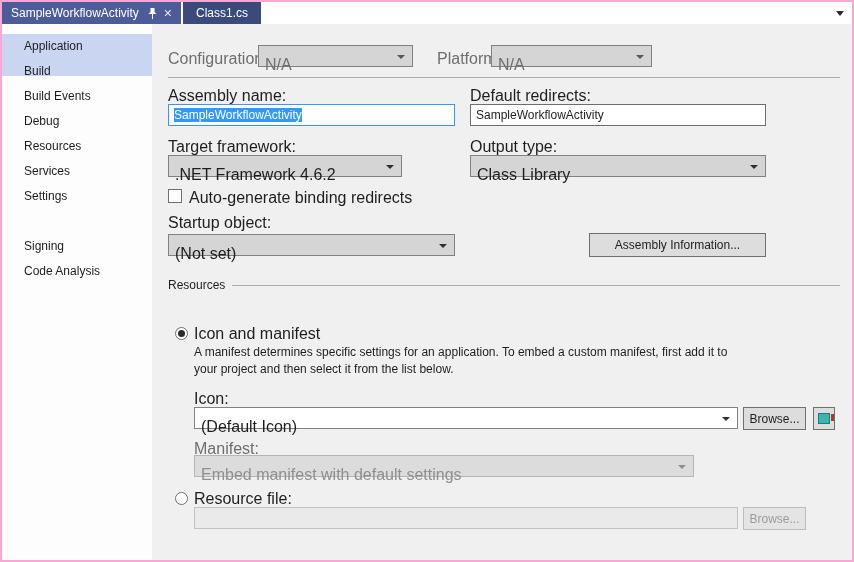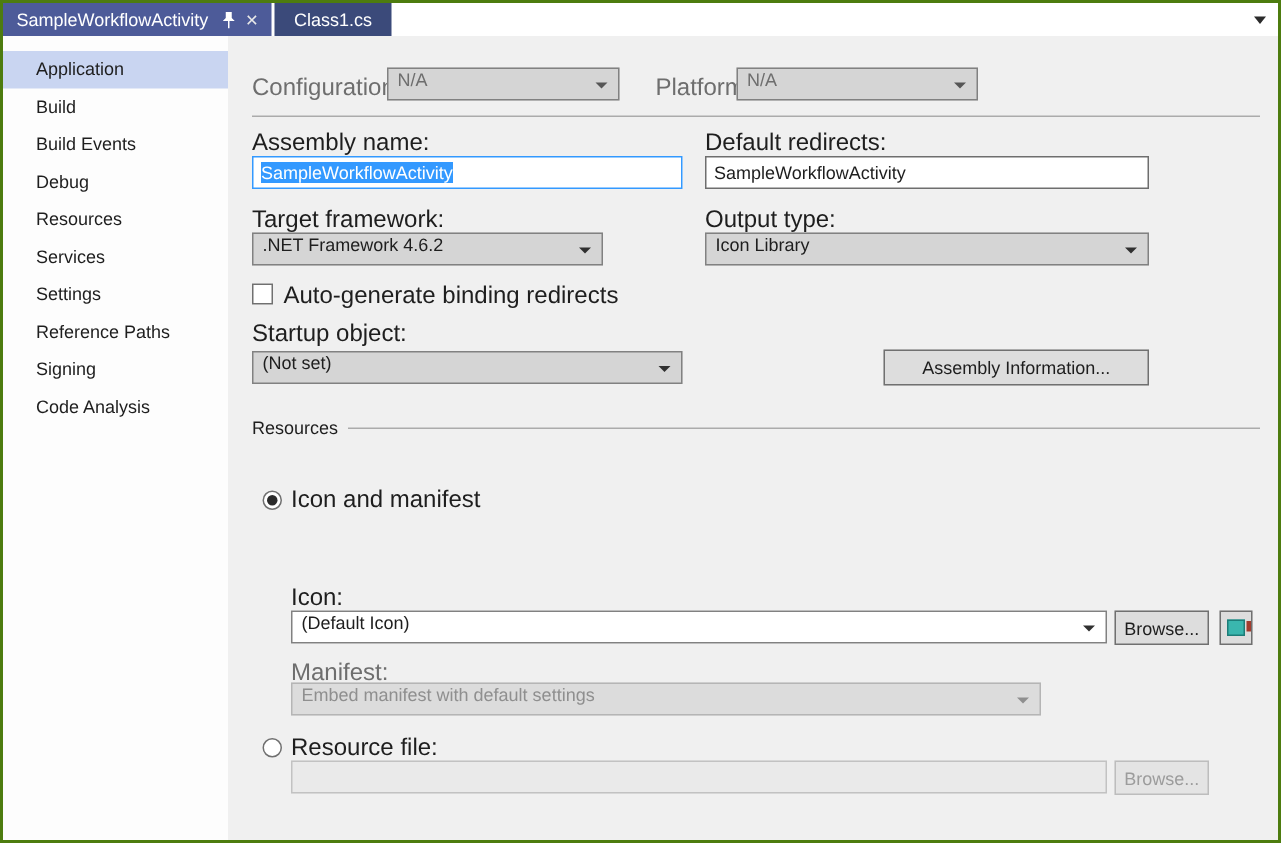--- a/index.html
+++ b/index.html
@@ -1,41 +1,41 @@
 <!DOCTYPE html>
 <html><head>
 <meta charset="utf-8">
 <style>
   * { margin:0; padding:0; box-sizing:border-box; }
   html,body { background:#ffffff; }
   body { font-family:"Liberation Sans", sans-serif; }
-  .window { position:relative; width:854px; height:562px; border:2px solid #4d7c0f; background:#22c55e; overflow:hidden; }
+  .window { position:relative; width:854px; height:562px; border:2px solid #f9a8d4; background:#22c55e; overflow:hidden; }
 
   
   .tabbar { position:absolute; left:0; top:0; right:0; height:22px; background:#ffffff; display:flex; }
   .tab { height:22px; display:flex; align-items:center; padding:0 9px; font-size:12px; color:#ffffff; white-space:nowrap; }
   .tab.active { background:#4d5b99; }
   .tab.inactive { background:#3b4a7a; margin-left:2px; padding:0 13px; }
   .tab .pin { margin-left:9px; display:flex; align-items:center; }
   .tab .close { margin-left:7px; font-size:14px; line-height:1; color:#e9e9e9; }
   .tabbar-caret { position:absolute; right:8px; top:9px; width:0; height:0; border-left:4px solid transparent; border-right:4px solid transparent; border-top:5px solid #2b2b2b; }
 
   
   .sidebar { position:absolute; left:0; top:22px; width:150px; bottom:0; background:#fdfdfd; }
-  .side-item { position:absolute; left:0; width:150px; height:25px; line-height:25px; padding-left:22px; font-size:12px; color:#1e1e1e; white-space:nowrap; }
+  .side-item { position:absolute; left:0; width:150px; height:42px; line-height:25px; padding-left:22px; font-size:12px; color:#1e1e1e; white-space:nowrap; }
   .side-item.selected { background:#c9d5f1; }
 
   
   .main { position:absolute; left:150px; top:22px; right:0; bottom:0; background:#f0f0f0; }
   .label { position:absolute; font-size:16px; color:#1e1e1e; white-space:nowrap; }
   .label.dim { color:#6e6e6e; }
   .hline { position:absolute; height:1px; background:#ababab; }
 
   .combo { position:absolute; height:22px; background:#d5d5d5; border:1px solid #818181; }
-  .combo .ctext { position:absolute; left:6px; top:0; font-size:12px; color:#1e1e1e; white-space:nowrap;text-align:right; }
+  .combo .ctext { position:absolute; left:6px; top:10px; font-size:16px; color:#1e1e1e; white-space:nowrap;text-align:right; }
   .combo .caret { position:absolute; right:7px; top:9px; width:0; height:0; border-left:4px solid transparent; border-right:4px solid transparent; border-top:4px solid #303030; }
   .combo.dim .ctext { color:#6e6e6e; }
   .combo.dim .caret { border-top-color:#565656; }
   .combo.off { background:#dcdcdc; border-color:#b5b5b5; }
   .combo.off .ctext { color:#8f8f8f; }
   .combo.off .caret { border-top-color:#8f8f8f; }
   .combo.white { background:#ffffff; }
 
   .btn { position:absolute; background:#dddddd; border:1px solid #707070; font-size:12px; color:#1e1e1e; display:flex; align-items:center; justify-content:center; white-space:nowrap; }
   .btn.disabled { background:#e4e4e4; border-color:#bdbdbd; color:#9c9c9c; }
@@ -80,21 +80,20 @@
   </div>
 
   <div class="sidebar">
     <div class="side-item selected" style="top:10px"><span>Application</span></div>
     <div class="side-item" style="top:35px"><span>Build</span></div>
     <div class="side-item" style="top:60px"><span>Build Events</span></div>
     <div class="side-item" style="top:85px"><span>Debug</span></div>
     <div class="side-item" style="top:110px"><span>Resources</span></div>
     <div class="side-item" style="top:135px"><span>Services</span></div>
     <div class="side-item" style="top:160px"><span>Settings</span></div>
-    <div class="side-item" style="top:185px"><span>Reference Paths</span></div>
     <div class="side-item" style="top:210px"><span>Signing</span></div>
     <div class="side-item" style="top:235px"><span>Code Analysis</span></div>
   </div>
 
   <div class="main">
 
     <div class="label dim" style="left:16px; top:26px">Configuration:</div>
     <div class="combo dim" style="left:106px; top:21px; width:155px">
       <span class="ctext">N/A</span>
         <span class="caret"></span>
@@ -116,21 +115,21 @@
       <span>SampleWorkflowActivity</span>
     </div>
 
     <div class="label" style="left:16px; top:114px">Target framework:</div>
     <div class="combo" style="left:16px; top:131px; width:234px">
       <span class="ctext">.NET Framework 4.6.2</span>
         <span class="caret"></span>
     </div>
     <div class="label" style="left:318px; top:114px">Output type:</div>
     <div class="combo" style="left:318px; top:131px; width:296px">
-      <span class="ctext">Icon Library</span>
+      <span class="ctext">Class Library</span>
         <span class="caret"></span>
     </div>
 
     <div class="checkbox" style="left:16px; top:165px"></div>
     <div class="label" style="left:37px; top:165px">Auto-generate binding redirects</div>
 
     <div class="label" style="left:16px; top:190px">Startup object:</div>
     <div class="combo" style="left:16px; top:210px; width:287px">
       <span class="ctext">(Not set)</span>
         <span class="caret"></span>
@@ -139,20 +138,21 @@
 
     <div class="group-head" style="left:16px; top:254px; width:672px">
       <span class="gtitle">Resources</span>
       <span class="gline"></span>
     </div>
 
 
     <div class="radio checked" style="left:23px; top:303px"></div>
     <div class="label" style="left:42px; top:301px">Icon and manifest</div>
 
+    <div class="para" style="left:42px; top:320px; width:548px">A manifest determines specific settings for an application. To embed a custom manifest, first add it to your project and then select it from the list below.</div>
 
     <div class="label" style="left:42px; top:366px">Icon:</div>
     <div class="combo white" style="left:42px; top:383px; width:544px">
       <span class="ctext">(Default Icon)</span>
         <span class="caret"></span>
     </div>
     <div class="btn" style="left:591px; top:383px; width:63px; height:23px">Browse...</div>
     <div class="btn" style="left:661px; top:383px; width:22px; height:23px">
       <span class="iconprev"></span>
     </div>

